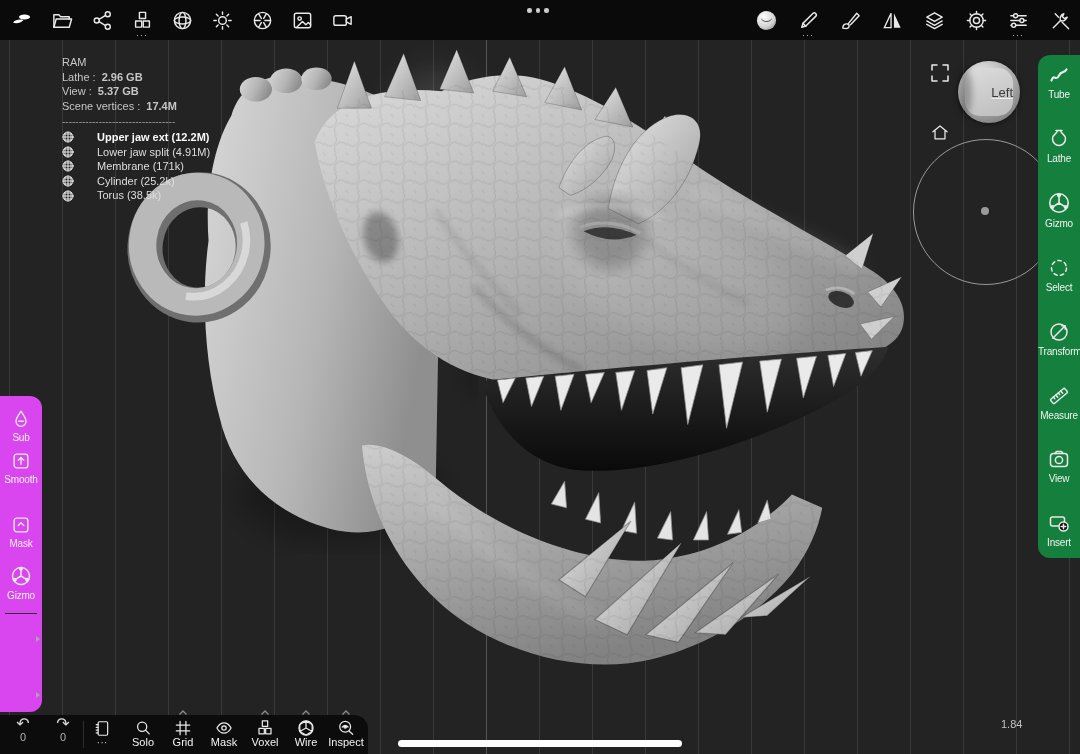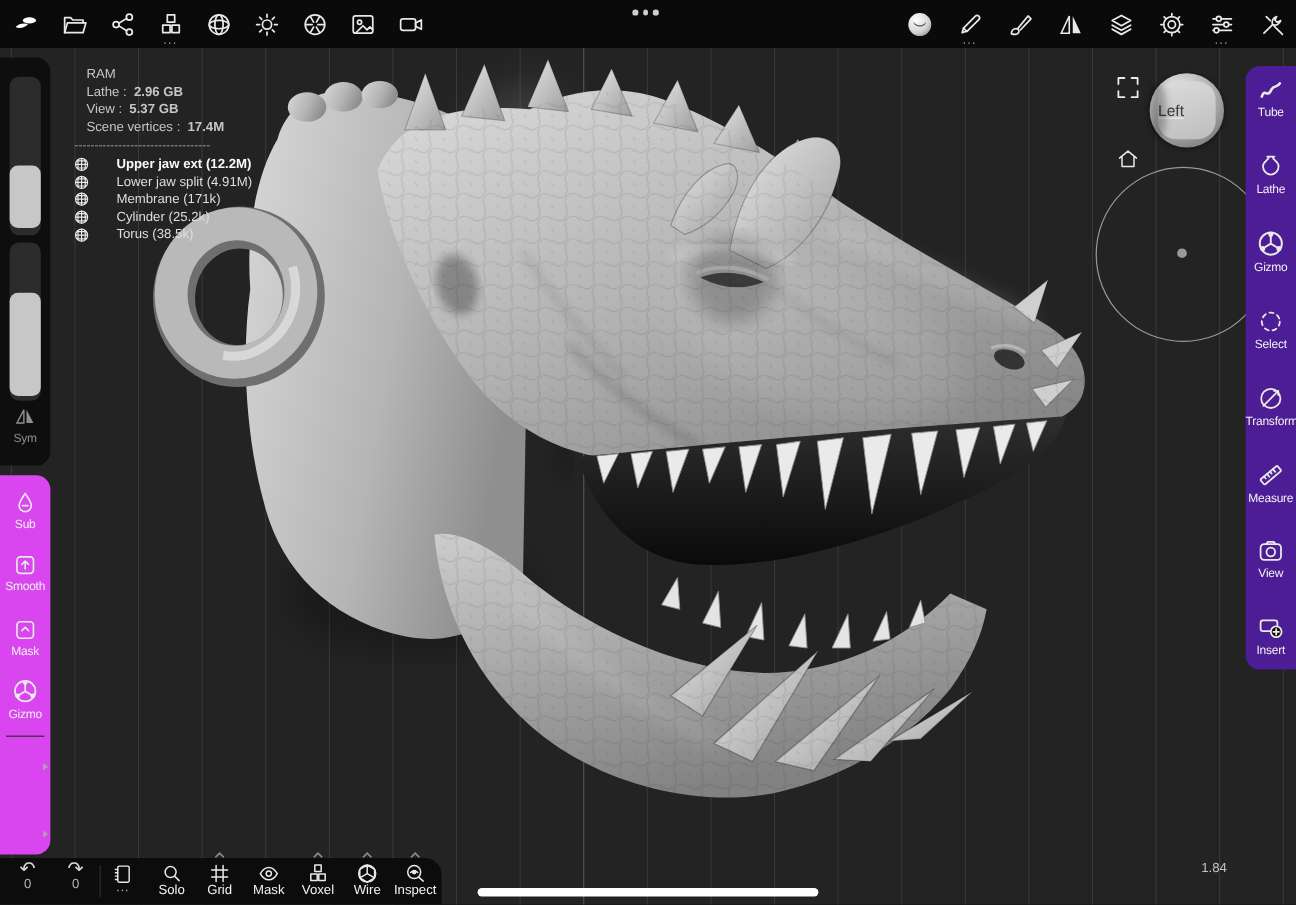--- a/index.html
+++ b/index.html
@@ -27,30 +27,30 @@
   .tb-right{position:absolute;right:8px;top:0;height:40px;display:flex;align-items:center;gap:18px;}
   .icbtn{width:24px;height:24px;display:flex;align-items:center;justify-content:center;position:relative;}
   .ic{stroke:#e9e9e9;fill:none;stroke-width:1.5;stroke-linecap:round;stroke-linejoin:round;}
   .more-dots{position:absolute;font-size:9px;letter-spacing:1px;color:#c9c9c9;line-height:6px;}
   .under{left:50%;transform:translateX(-50%);bottom:-6px;}
   .multidots{position:absolute;left:527px;top:8px;display:flex;gap:4px;z-index:7;}
   .multidots i{width:4.5px;height:4.5px;border-radius:50%;background:#cdcdcd;}
 
   
   .stats{position:absolute;left:62px;top:55px;z-index:3;font-size:11px;color:#c6c6c6;line-height:14.5px;}
-  .stats .row{white-space:nowrap;margin-left:10px;}
+  .stats .row{white-space:nowrap;}
   .stats .val{margin-left:6px;font-weight:bold;}
   .sep{color:#9a9a9a;font-size:10px;letter-spacing:0;line-height:12px;margin:3px 0 2px 0;}
   .layer-row{display:flex;align-items:center;gap:23px;height:14.6px;white-space:nowrap;color:#dedede;}
   .layer-row.sel{font-weight:bold;color:#fafafa;}
 
   
   .lpanel1{position:absolute;left:0;top:48px;width:42px;height:340px;background:#0e0e0e;border-radius:0 12px 12px 0;z-index:4;}
   .lpanel2{position:absolute;left:0;top:396px;width:42px;height:316px;background:#d946ef;border-radius:0 12px 12px 0;z-index:4;}
-  .rpanel{position:absolute;right:0;top:55px;width:42px;height:503px;background:#4c1d95;border-radius:12px 0 0 12px;z-index:4;
+  .rpanel{position:absolute;right:0;top:55px;width:42px;height:503px;background:#15803d;border-radius:12px 0 0 12px;z-index:4;
           display:flex;flex-direction:column;justify-content:space-between;padding:8px 0 10px 0;box-sizing:border-box;}
   .bpanel{position:absolute;left:0;top:715px;width:368px;height:39px;background:#0c0c0c;border-radius:0 14px 0 0;z-index:5;}
 
   .vslider{position:absolute;left:8px;width:26px;background:#2b2b2b;border-radius:8px;}
   .vthumb{position:absolute;left:0;width:26px;background:#c7c7c7;border-radius:7px;}
   .tool-item{position:absolute;left:0;width:42px;display:flex;flex-direction:column;align-items:center;gap:2px;}
   .vlabel{font-size:10px;color:#f0f0f0;text-align:center;width:42px;letter-spacing:-0.2px;}
   .vlabel.dim{color:#8f8f8f;}
   .ritem{display:flex;flex-direction:column;align-items:center;gap:2px;width:42px;}
   .divider-h{position:absolute;left:5px;width:32px;height:1px;background:#2e2e2e;}
@@ -61,21 +61,21 @@
   .bcount{font-size:11px;color:#b3b3b3;line-height:11px;margin-top:-1px;}
   .blabel{font-size:11px;color:#f2f2f2;line-height:11px;margin-top:-1px;}
   .bdiv{position:absolute;left:83px;top:6px;width:1px;height:27px;background:#2d2d2d;}
   .caret{position:absolute;top:-5px;}
   .uglyph{font-family:"DejaVu Sans",sans-serif;font-size:16px;color:#d9d9d9;line-height:18px;}
 
   
   .viewcube{position:absolute;left:958px;top:61px;width:62px;height:62px;border-radius:50%;z-index:3;
      background:radial-gradient(circle at 38% 28%, #efefef, #a8a8a8 55%, #636363 100%);box-shadow:0 1px 4px rgba(0,0,0,0.5);}
   .vc-face{position:absolute;left:7px;top:7px;right:7px;bottom:7px;border-radius:15px;
-     background:linear-gradient(160deg,#dcdcdc,#bdbdbd);display:flex;align-items:center;justify-content:flex-start;text-decoration:underline;}
+     background:linear-gradient(160deg,#dcdcdc,#bdbdbd);display:flex;align-items:center;justify-content:flex-end;text-decoration:underline;}
   .vc-face span{font-size:13px;color:#3c3c3c;}
   .vc-shade{position:absolute;left:1px;top:8px;width:13px;height:46px;border-radius:50%;background:rgba(0,0,0,0.28);filter:blur(3px);}
   .cursor-circle{position:absolute;left:913px;top:139px;width:144px;height:144px;border:1.6px solid rgba(165,165,165,0.9);border-radius:50%;z-index:2;}
   .cursor-dot{position:absolute;left:981px;top:207px;width:8px;height:8px;border-radius:50%;background:#9a9a9a;z-index:2;}
   .scale-readout{position:absolute;left:1001px;top:718px;font-size:11px;color:#c2c2c2;z-index:3;}
   .home-indicator{position:absolute;left:398px;top:740px;width:284px;height:6.5px;border-radius:4px;background:#ffffff;z-index:7;}
 </style>
 </head>
 <body>
 
@@ -421,45 +421,30 @@
       <path d="M3.5,10.5 L12,3.5 L20.5,10.5 M6,8.8 V19 h12 V8.8"></path>
     </svg>
   </span>
   <div class="viewcube">
     <div class="vc-face">
         <span>Left</span>
       </div>
     <div class="vc-shade"></div>
   </div>
 
-  <div class="lpanel1">
-    <div class="vslider" style="top:16px;height:132px;">
-      <div class="vthumb" style="top:74px;height:52px;"></div>
-    </div>
-    <div class="vslider" style="top:154px;height:132px;">
-      <div class="vthumb" style="top:42px;height:86px;"></div>
-    </div>
-    <div class="tool-item" style="top:288px;">
-      <svg width="22" height="22" viewBox="0 0 24 24">
-        <path d="M10.8,6 L10.8,18 L4.5,18 Z" fill="none" stroke="#8f8f8f" stroke-width="1.3"></path>
-        <path d="M13.2,6 L13.2,18 L19.5,18 Z" fill="#8f8f8f"></path>
-      </svg>
-      <span class="vlabel dim">Sym</span>
-    </div>
-  </div>
 
   <div class="lpanel2">
     <div class="tool-item" style="top:12px;">
       <svg class="ic" width="22" height="22" viewBox="0 0 24 24">
         <path d="M12,3.5 C9,8 6.5,11 6.5,14.5 a5.5,5.5 0 0 0 11,0 C17.5,11 15,8 12,3.5 Z"></path>
           <path d="M9.5,14.5 h5"></path>
       </svg>
       <span class="vlabel">Sub</span>
     </div>
-    <div class="tool-item" style="top:64px;">
+    <div class="tool-item" style="top:54px;">
       <svg class="ic" width="22" height="22" viewBox="0 0 24 24">
         <rect x="4.5" y="4.5" width="15" height="15" rx="3"></rect>
           <path d="M12,15.5 V8.5 M9,11.2 l3,-3 3,3"></path>
       </svg>
       <span class="vlabel">Smooth</span>
     </div>
     <div class="tool-item" style="top:118px;">
       <svg class="ic" width="22" height="22" viewBox="0 0 24 24">
         <rect x="4.5" y="4.5" width="15" height="15" rx="3"></rect>
           <path d="M9,12.5 l3,-3 3,3"></path>

